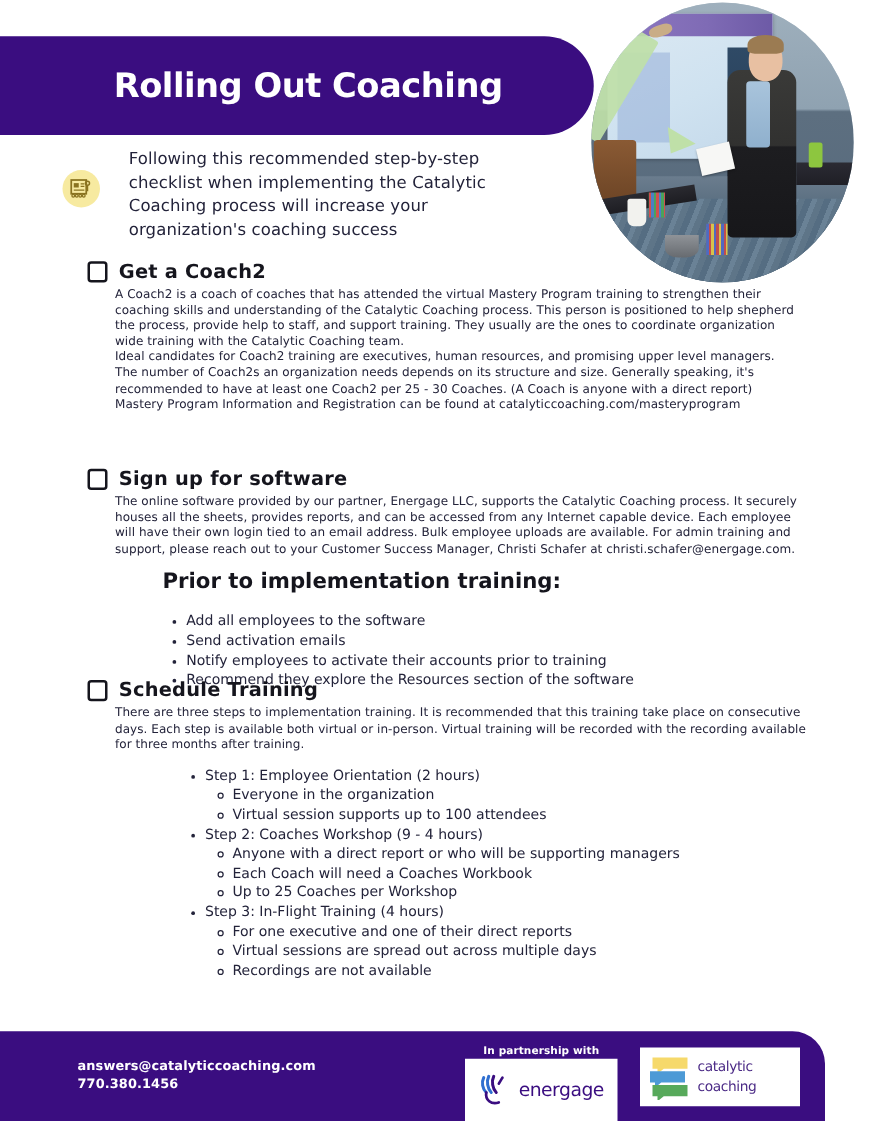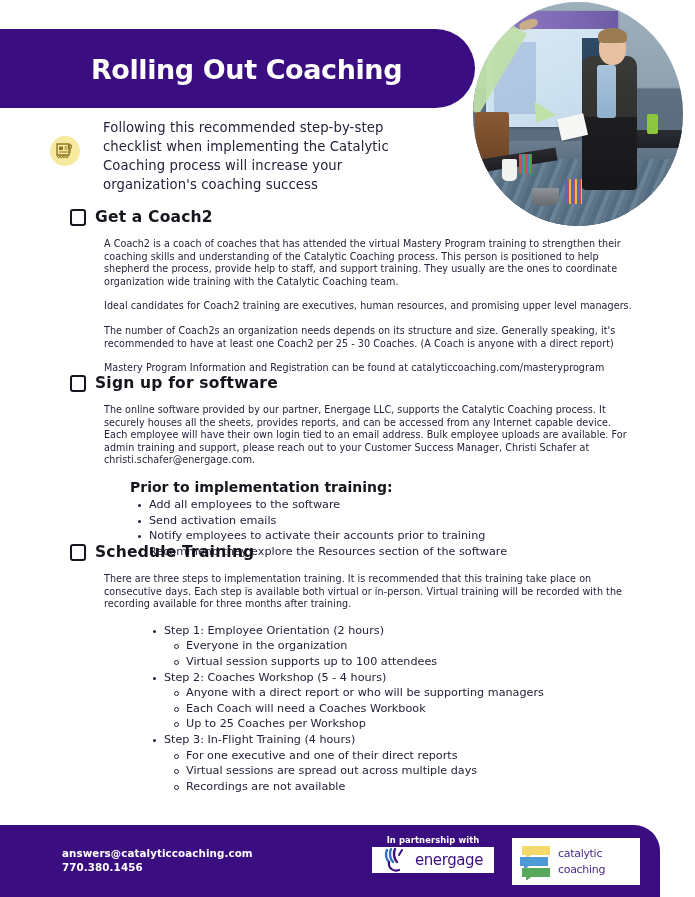--- a/index.html
+++ b/index.html
@@ -155,28 +155,28 @@
     color: #15151d;
     letter-spacing: 0.2px;
   }
   .sec-body {
     margin-left: 22px;
     font-size: 9.6px;
     line-height: 12.6px;
     color: #23233a;
     letter-spacing: 0.05px;
   }
-  .sec-body p { margin: 12px; }
+  .sec-body p { margin: 0; }
 
   .sub-block { margin-left: 60px; margin-top: 9px; }
   .sub-head {
-    font-size: 14px;
+    font-size: 17px;
     font-weight: bold;
     color: #15151d;
-    margin-bottom: 2px;
+    margin-bottom: 14px;
   }
   ul.lvl1 {
     margin: 0;
     padding-left: 19px;
     list-style: none;
   }
   ul.lvl1 > li {
     font-size: 11.2px;
     line-height: 15.6px;
     color: #23233a;
@@ -245,21 +245,21 @@
   .partner-label {
     color: #ffffff;
     font-size: 8.4px;
     font-weight: bold;
     text-align: center;
     margin-bottom: 2px;
     letter-spacing: 0.1px;
   }
   .logo-box {
     background: #ffffff;
-    height: 26px;
+    height: 50px;
     display: flex;
     align-items: center;
     justify-content: center;
     gap: 2px;
   }
   .energage-text {
     font-size: 15px;
     color: #3a0d80;
     letter-spacing: -0.4px;
     font-family: "DejaVu Sans", "Liberation Sans", sans-serif;
@@ -381,21 +381,21 @@
   <div class="steps-block">
     <ul class="lvl1">
       <li>
         <span>Step 1: Employee Orientation (2 hours)</span>
         <ul class="lvl2">
           <li>Everyone in the organization</li>
           <li>Virtual session supports up to 100 attendees</li>
         </ul>
       </li>
       <li>
-        <span>Step 2: Coaches Workshop (5 - 4 hours)</span>
+        <span>Step 2: Coaches Workshop (9 - 4 hours)</span>
         <ul class="lvl2">
           <li>Anyone with a direct report or who will be supporting managers</li>
           <li>Each Coach will need a Coaches Workbook</li>
           <li>Up to 25 Coaches per Workshop</li>
         </ul>
       </li>
       <li>
         <span>Step 3: In-Flight Training (4 hours)</span>
         <ul class="lvl2">
           <li>For one executive and one of their direct reports</li>

